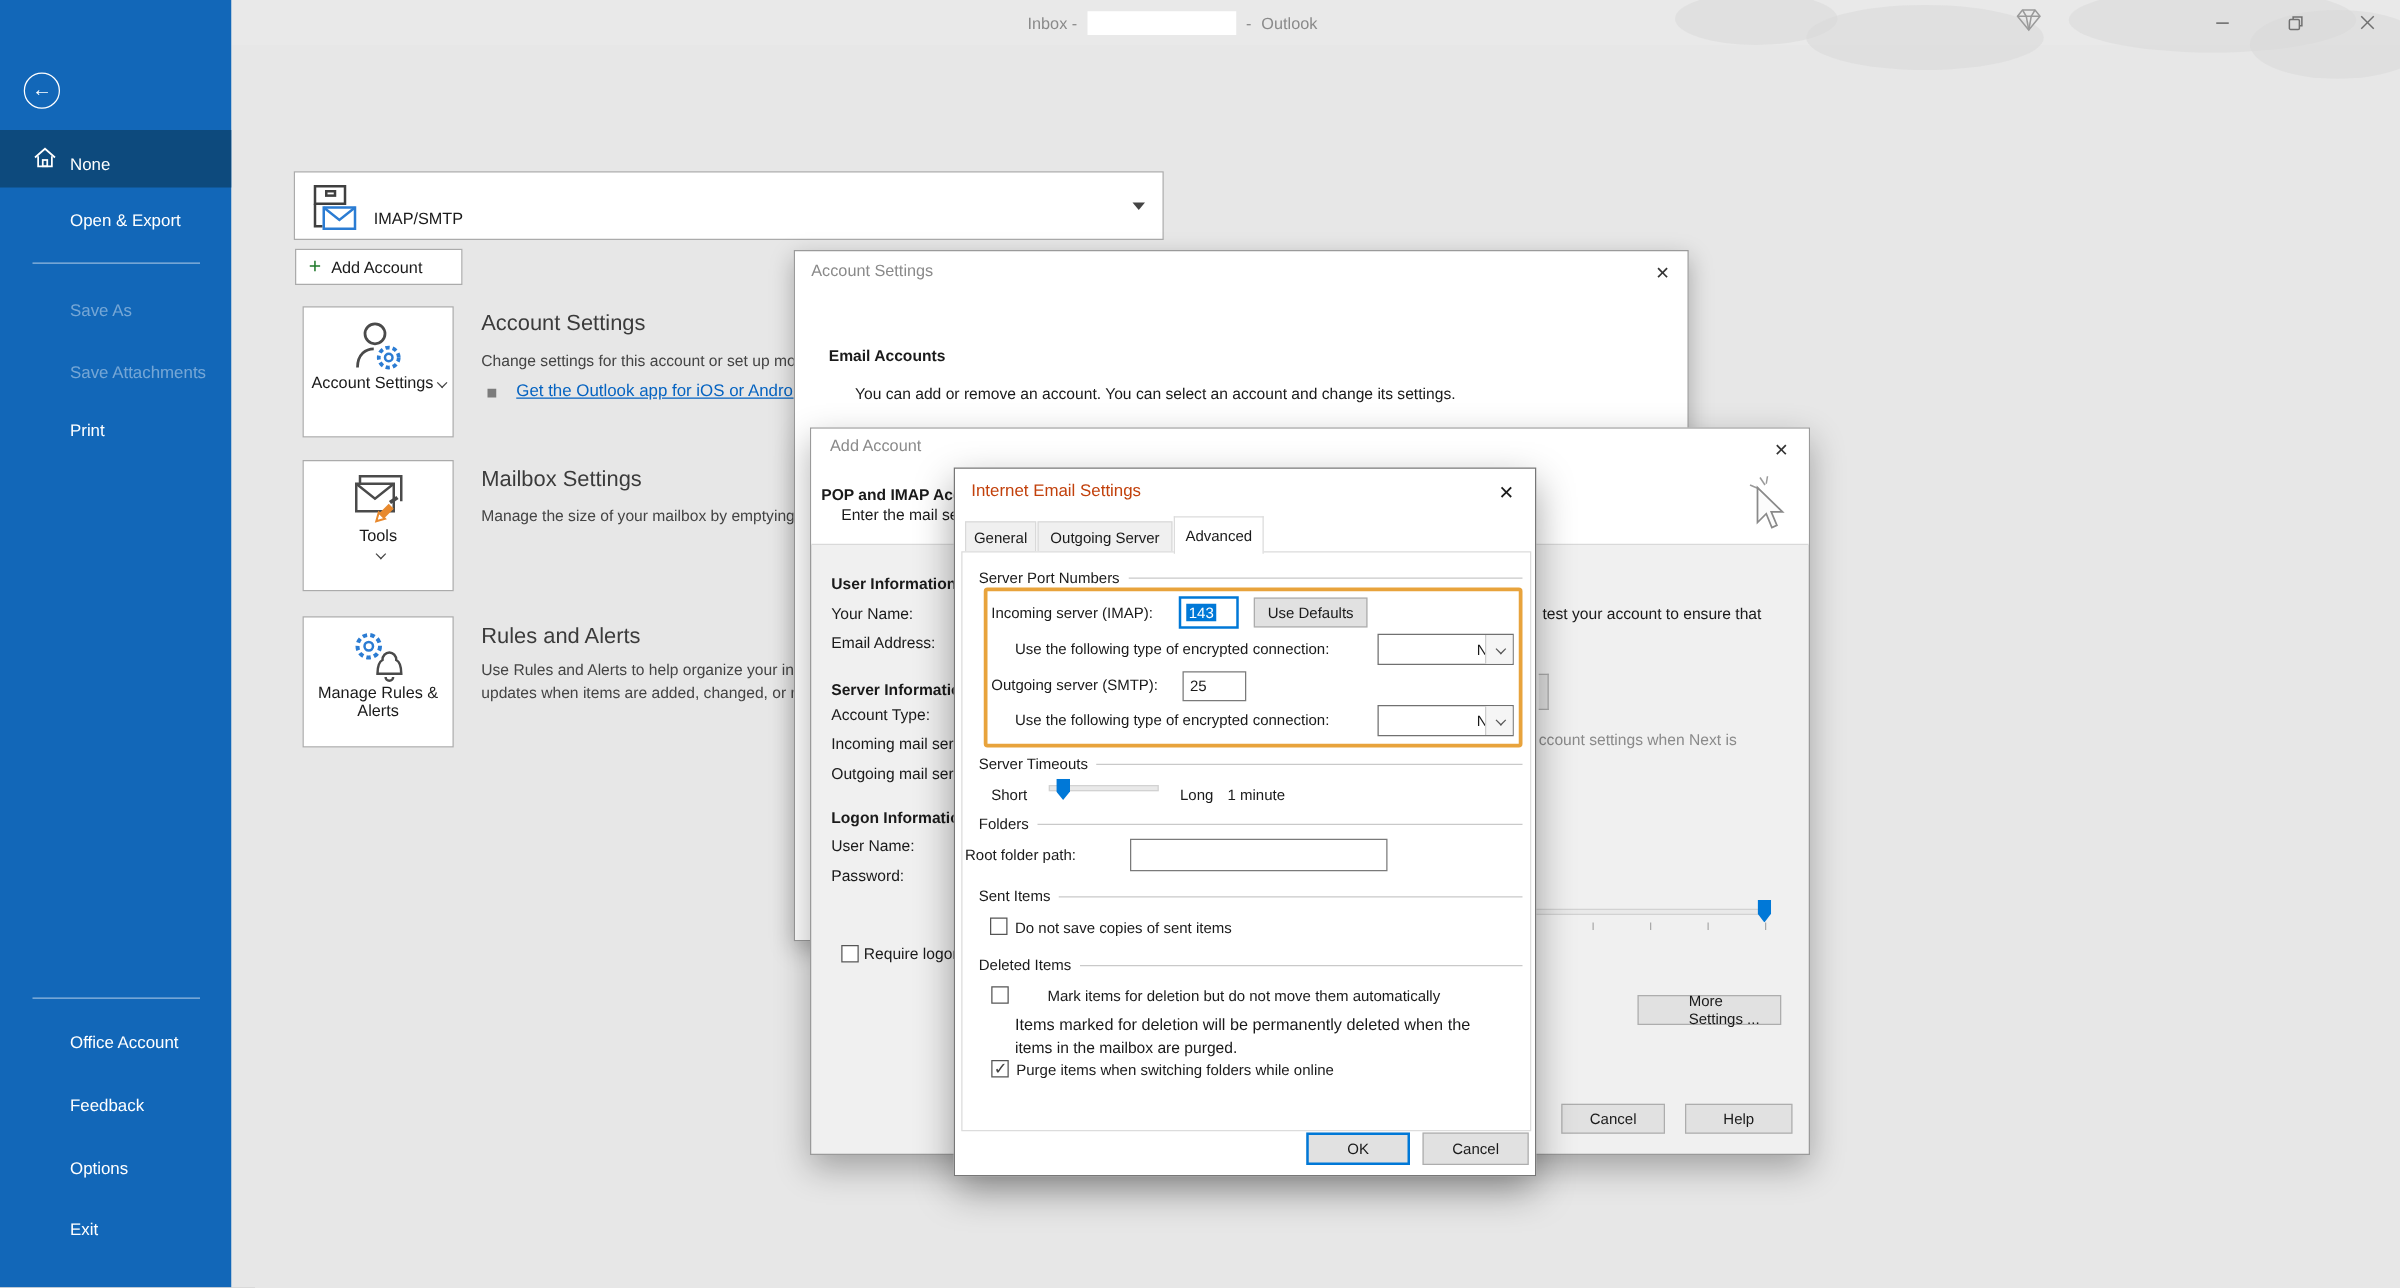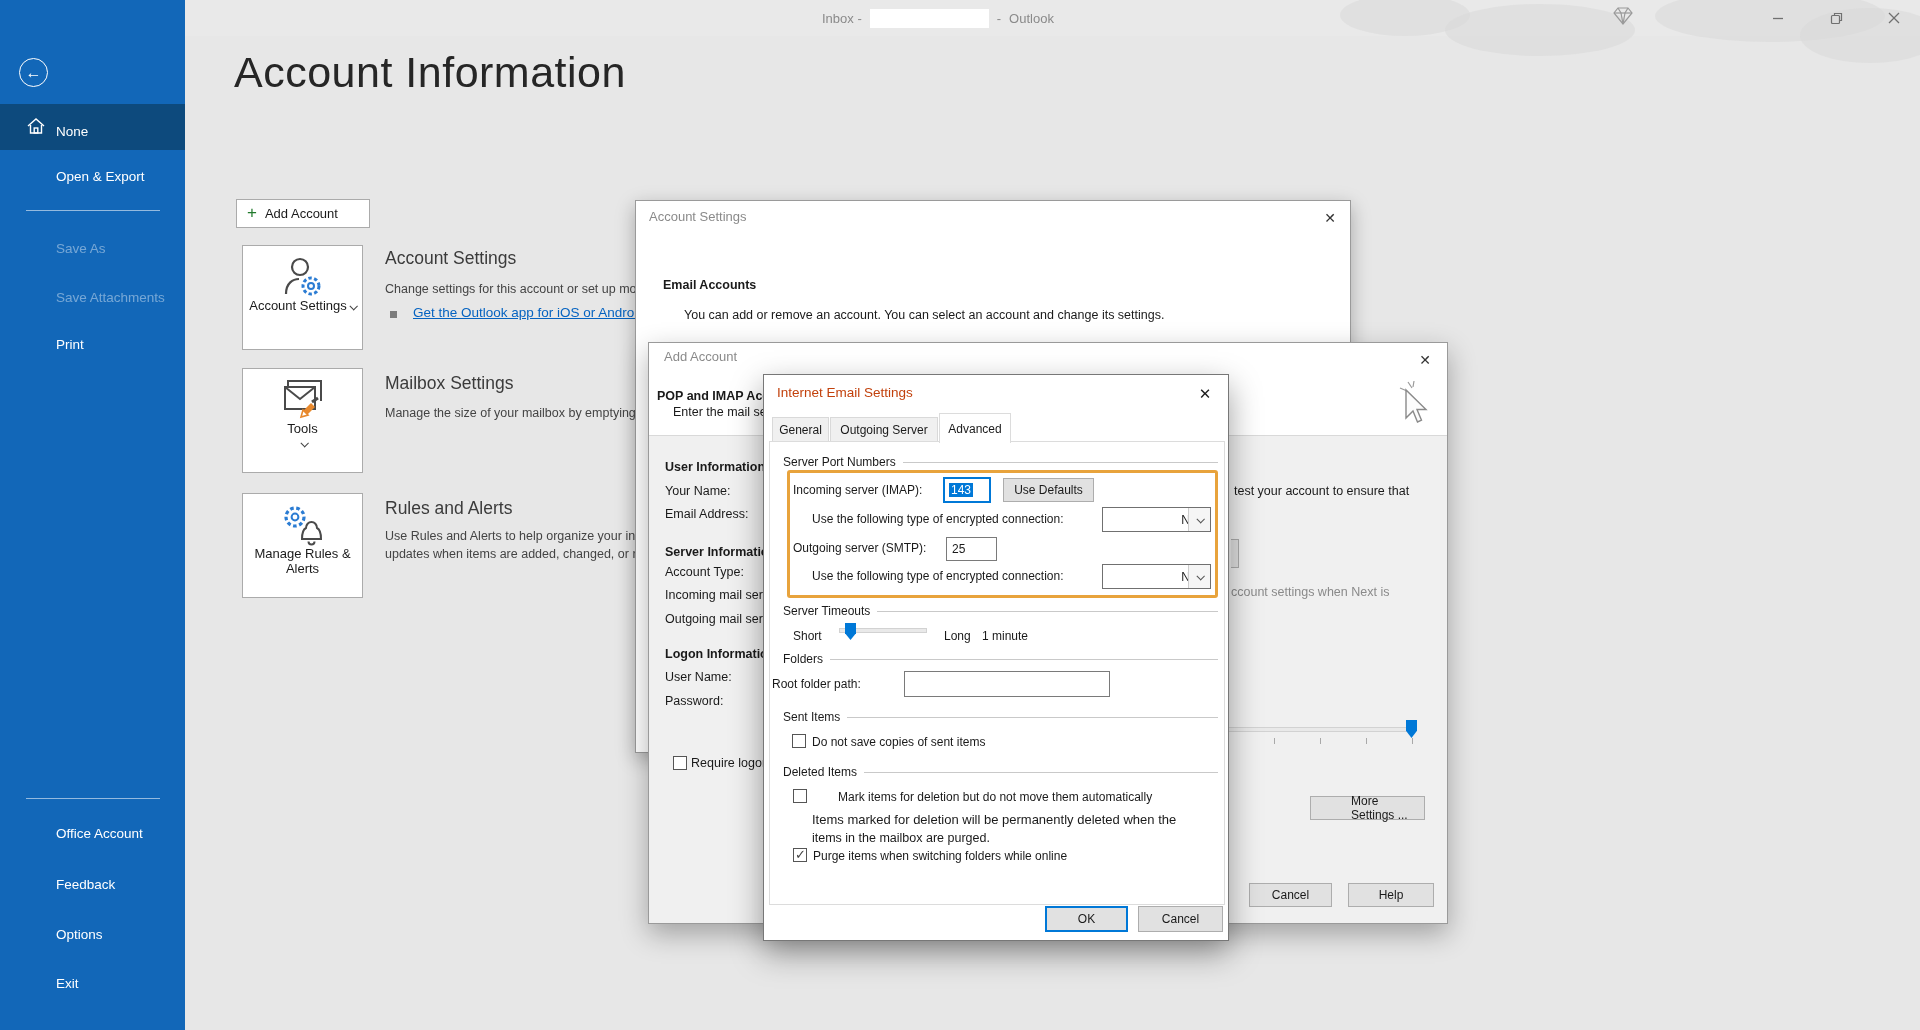--- a/index.html
+++ b/index.html
@@ -169,22 +169,38 @@
     <div class="nav-item dim" style="top:241px;">Save As</div>
     <div class="nav-item dim" style="top:290px;">Save Attachments</div>
     <div class="nav-item" style="top:337px;">Print</div>
     <div class="side-div" style="top:798px;"></div>
     <div class="nav-item" style="top:826px;">Office Account</div>
     <div class="nav-item" style="top:877px;">Feedback</div>
     <div class="nav-item" style="top:927px;">Options</div>
     <div class="nav-item" style="top:976px;">Exit</div>
   </div>
 
-  <div id="page-title">Account Information</div>
-
+
+  <div id="acct-select">
+    <span class="abs" style="left:10px;top:9px;">
+      <svg width="40" height="40" viewBox="0 0 40 40">
+        <g fill="none" stroke="#3f3f3f" stroke-width="2">
+          <rect x="6" y="2" width="24" height="14" fill="#fff"></rect>
+          <rect x="15" y="6" width="7" height="3.5"></rect>
+          <polyline points="6,16 6,34 12,34"></polyline>
+        </g>
+        <g stroke="#2b7cd3" stroke-width="2">
+          <rect x="13" y="19" width="25" height="17" fill="#fff"></rect>
+          <polyline points="13,19 25.5,29 38,19" fill="none"></polyline>
+        </g>
+      </svg>
+    </span>
+    <span class="val">IMAP/SMTP</span>
+    <span id="acct-caret"></span>
+  </div>
 
   <div id="add-acct-btn">
     <span class="plus">+</span>
     <span>Add Account</span>
   </div>
 
   <div class="card" style="top:245px;">
     <span class="icon">
       <svg width="44" height="42" viewBox="0 0 44 42">
         <g fill="none" stroke="#4a4a4a" stroke-width="2.2">

